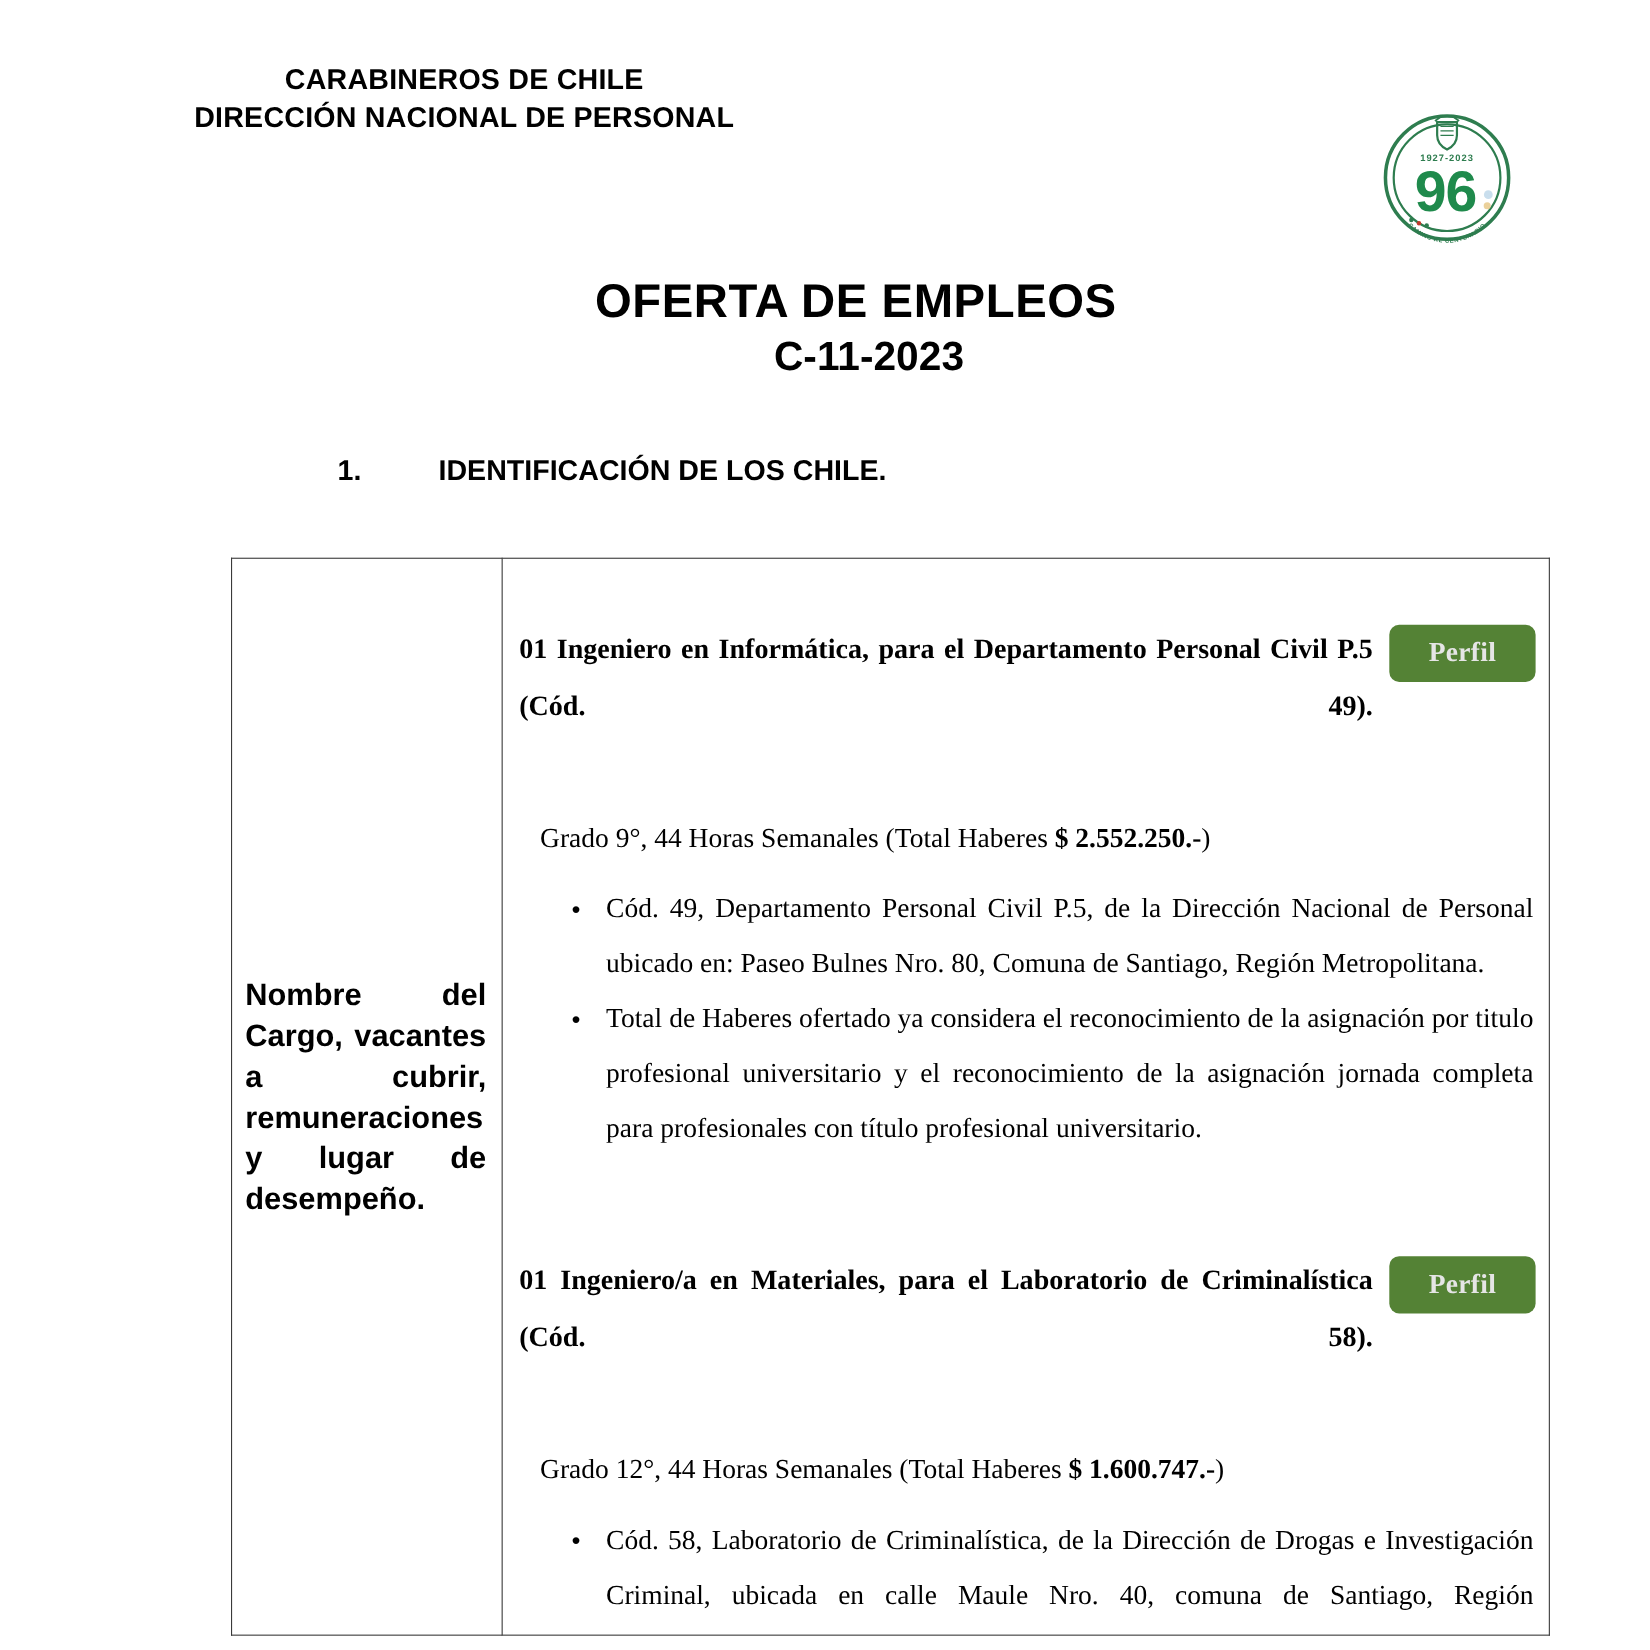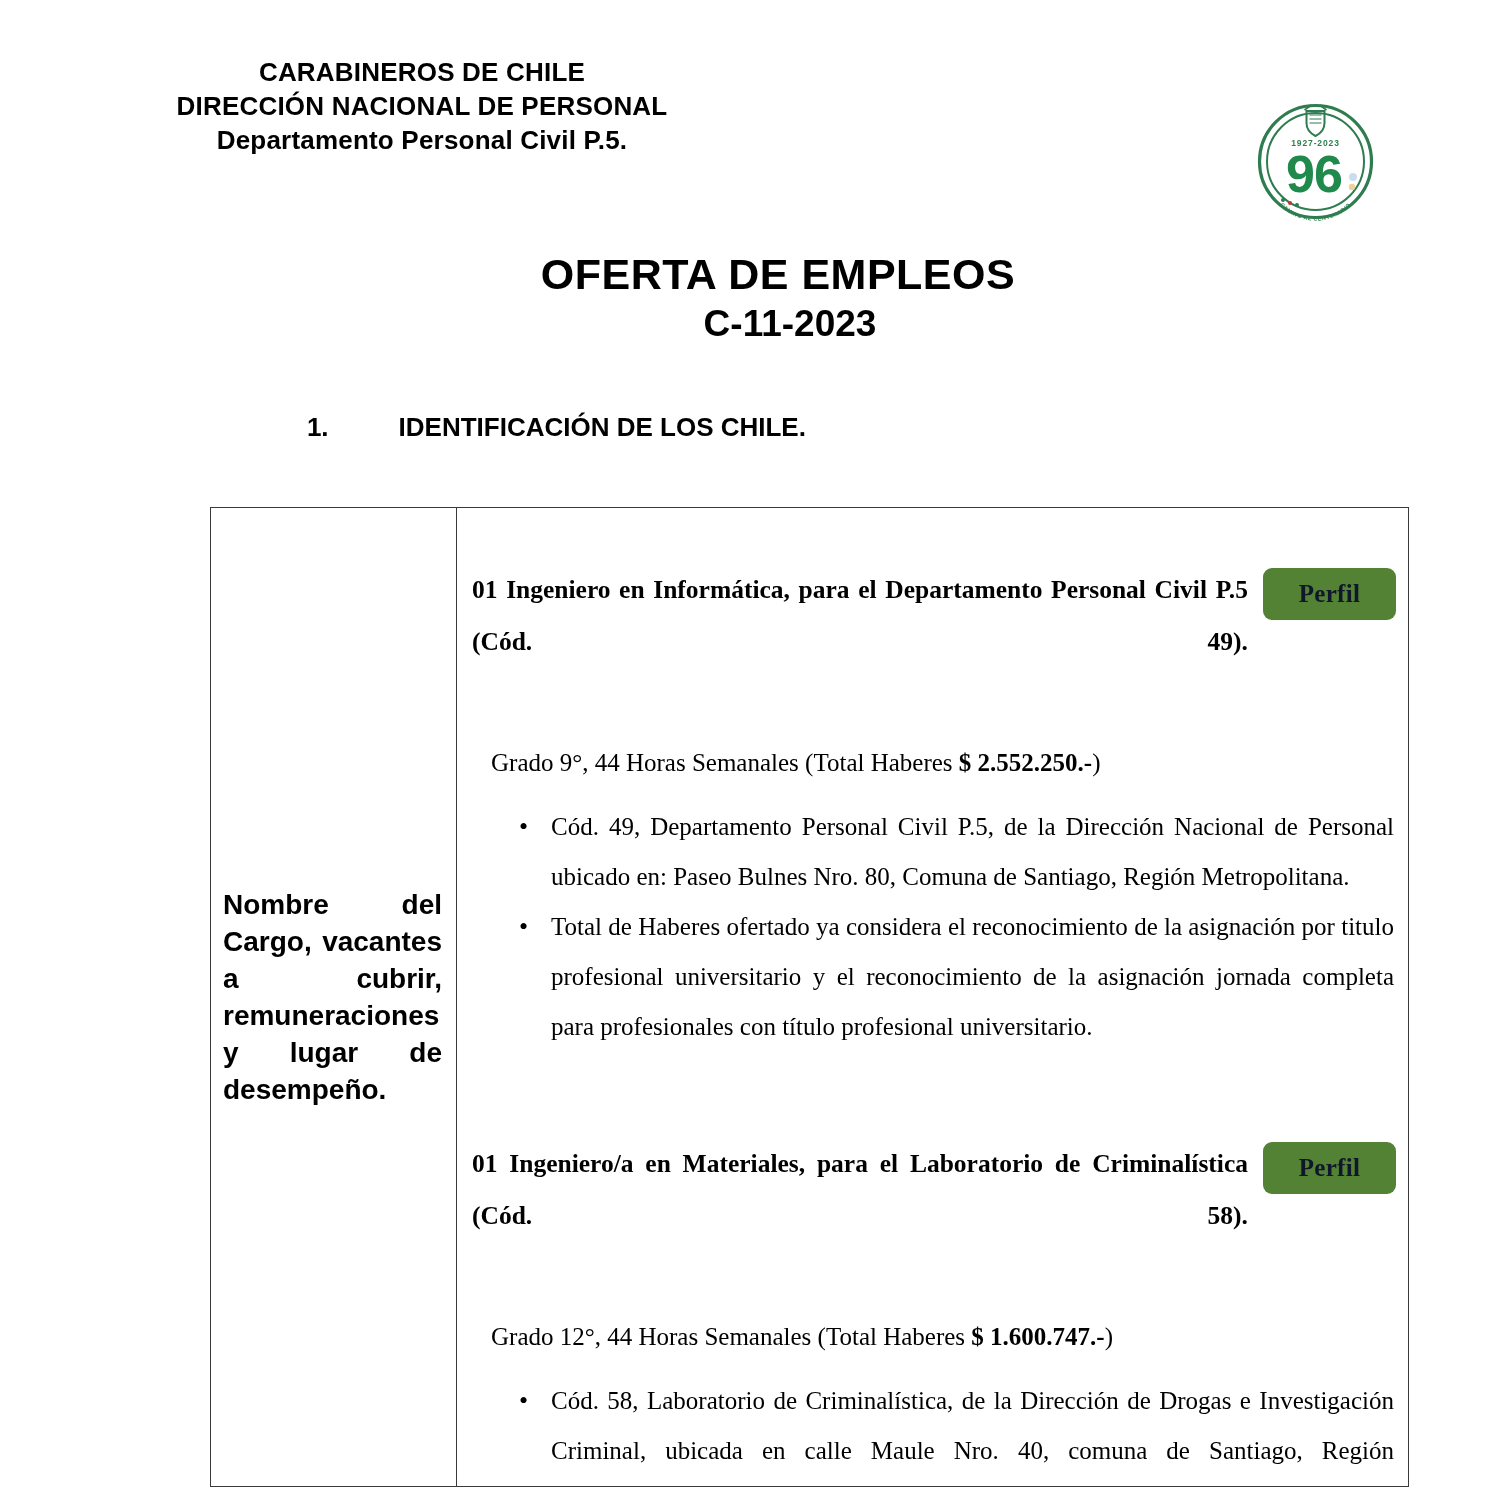--- a/index.html
+++ b/index.html
@@ -139,21 +139,21 @@
   }
 
   .perfil-btn {
     position: absolute;
     right: -2px;
     top: 4px;
     width: 133px;
     height: 52px;
     background: #548235;
     border-radius: 9px;
-    color: #0f172a;
+    color: #e5e5e5;
     font-weight: bold;
     font-size: 25px;
     line-height: 52px;
     text-align: center;
     letter-spacing: 0.3px;
   }
 
   .grade-line {
     font-size: 25px;
     line-height: 34px;
@@ -188,21 +188,20 @@
   }
 </style>
 </head>
 <body>
 
 <div class="page">
 
   <div class="header-block">
     <div class="header-line">CARABINEROS DE CHILE</div>
     <div class="header-line">DIRECCIÓN NACIONAL DE PERSONAL</div>
-    <div class="header-line">Departamento Personal Civil P.5.</div>
   </div>
 
   <div class="logo-wrap">
     <svg width="125" height="125" viewBox="0 0 125 125" xmlns="http://www.w3.org/2000/svg">
       <circle cx="62.5" cy="62.5" r="56" fill="none" stroke="#2E7D4F" stroke-width="3.2"></circle>
       <circle cx="62.5" cy="62.5" r="48.5" fill="none" stroke="#2E7D4F" stroke-width="2"></circle>
 
       <g transform="translate(62.5,22)">
         <path d="M-9,-10 L9,-10 L9,2 C9,9 4,13 0,15 C-4,13 -9,9 -9,2 Z" fill="none" stroke="#2E7D4F" stroke-width="2"></path>
         <path d="M-6,-6 L6,-6 M-6,-2 L6,-2 M-6,2 L6,2" stroke="#2E7D4F" stroke-width="1.1"></path>

